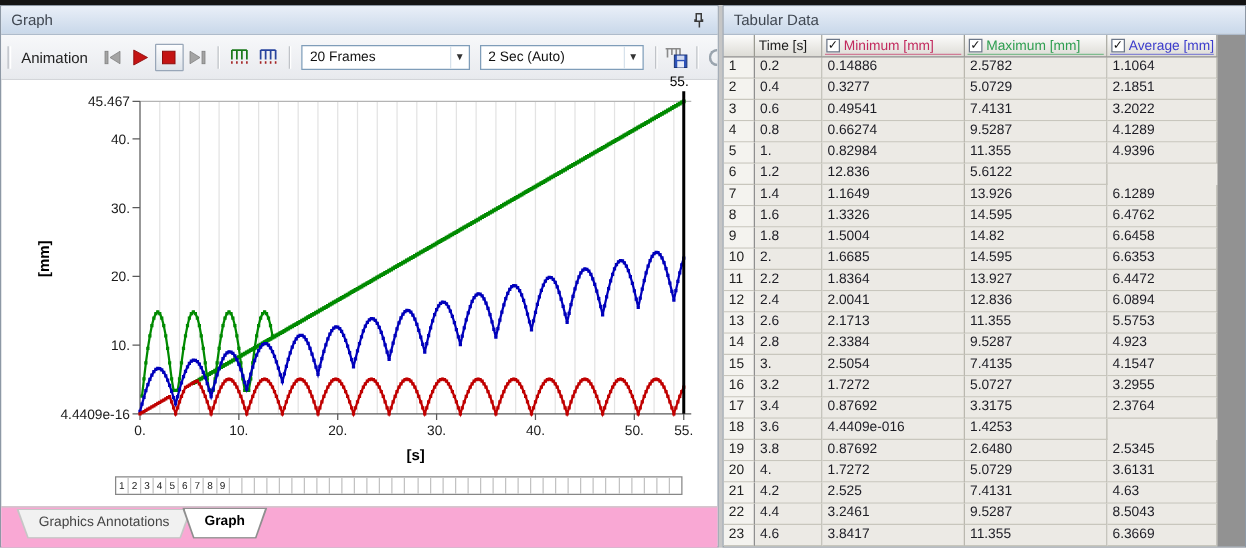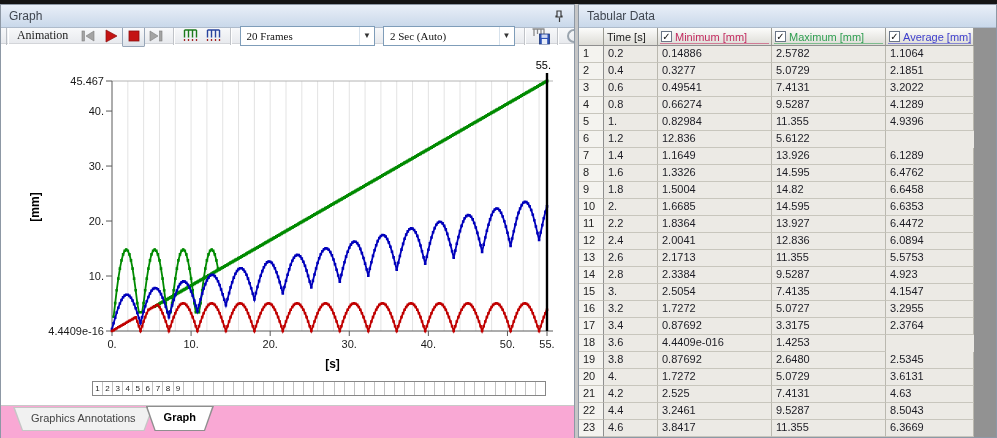--- a/index.html
+++ b/index.html
@@ -10,22 +10,22 @@
   .panel { position:absolute; top:4px; background:#fff; border:1px solid #8d98a5; }
   #graph-panel { left:0; width:575px; height:434px; }
   #data-panel  { left:578px; width:419px; height:434px; background:#eceae5; }
 
   .panel-header { height:23px; background:linear-gradient(#e9eff8,#c9d8ea);
     border-bottom:1px solid #aebbcb; color:#3f4650; font-size:12px;
     display:flex; align-items:center; padding-left:8px; position:relative; }
   .pin { position:absolute; right:9px; top:5px; }
 
   
-  .toolbar { height:16px; background:linear-gradient(#f7f8fa,#e8eaee);
-    border-bottom:1px solid #d3d5d9; display:flex; align-items:center; padding-left:3px;font-family:Liberation Serif, serif; }
+  .toolbar { height:36px; background:linear-gradient(#f7f8fa,#e8eaee);
+    border-bottom:1px solid #d3d5d9; display:flex; align-items:center; padding-left:3px; }
   .grip { width:3px; height:18px; border-left:1px solid #b8bcc2; border-right:1px solid #fff; margin:0 4px 0 2px; }
   .tb-label { font-size:12px; color:#222; margin:0 8px 0 4px; }
   .tb-btn { width:24px; height:22px; display:flex; align-items:center; justify-content:center; }
   .tb-btn.framed { border:1px solid #98a6b8; background:linear-gradient(#fdfdfe,#dde3ea); border-radius:1px; }
   .tb-sep { width:1px; height:18px; background:#c0c3c8; margin:0 5px; box-shadow:1px 0 0 #fff; }
   .combo { height:20px; background:#fff; border:1px solid #7f9db9; display:flex;
     align-items:center; font-size:11px; color:#111; position:relative; margin:0 4px; }
   .combo .val { padding:0 6px; flex:1; }
   .combo .arrow { width:15px; height:100%; display:flex; align-items:center; justify-content:center;
     border-left:1px solid #d7e2ec; color:#333; font-size:8px; }

